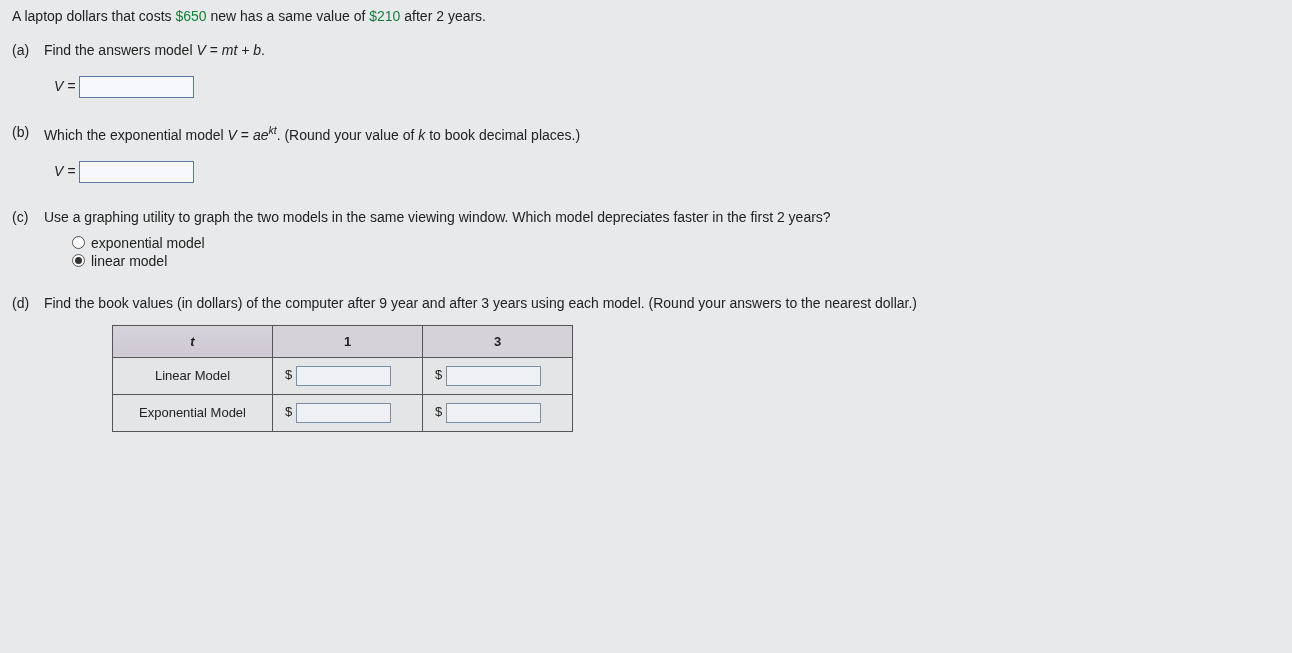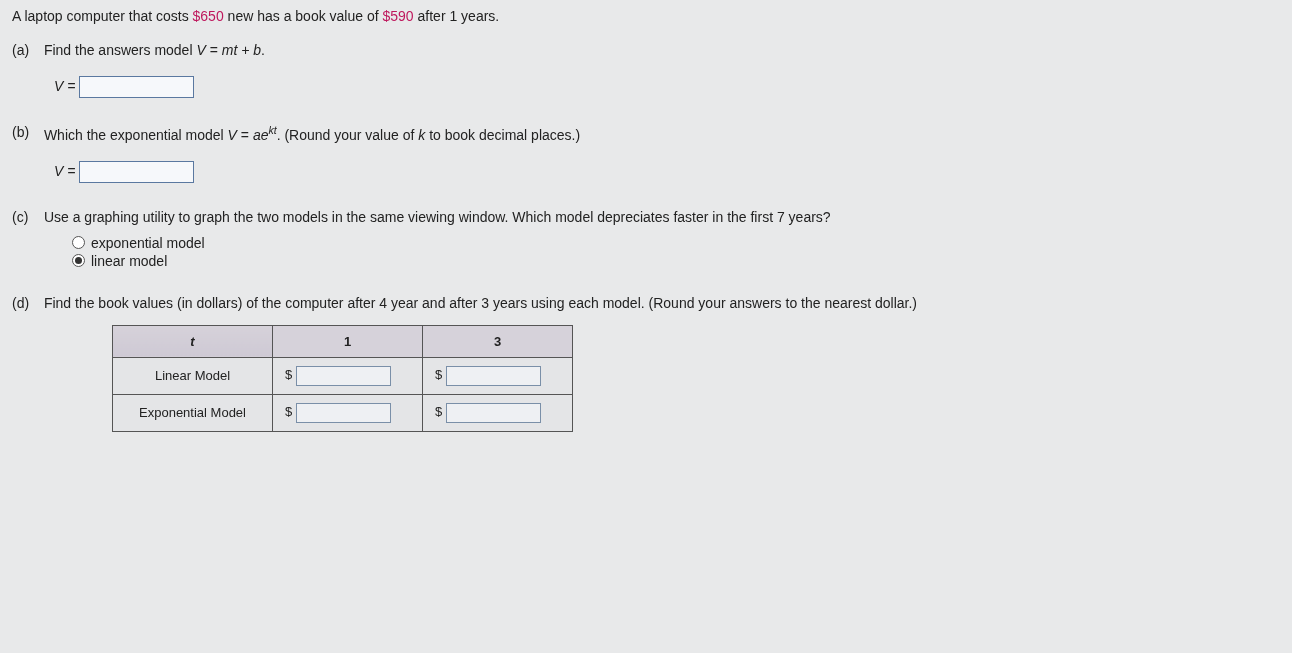--- a/index.html
+++ b/index.html
@@ -6,21 +6,21 @@
   body {
     margin: 0;
     padding: 8px 12px;
     font-family: Verdana, Geneva, sans-serif;
     font-size: 14px;
     color: #222;
     background: #e8e9ea;
     width: 1292px;
   }
   .problem-stem { margin-bottom: 18px; }
-  .price { color: #be185d; }
+  .price { color: #15803d; }
   .part { margin: 16px 0 26px 0; }
   .part-label { display: inline-block; width: 28px; vertical-align: top; }
   .part-body { display: inline; }
   .answer-row { margin: 18px 0 10px 42px; }
   .italic-v { font-style: italic; }
   .italic { font-style: italic; }
   input.ans {
     border: 1px solid #5a78a0;
     background: #f6f8fb;
     height: 22px;
@@ -74,21 +74,21 @@
   table.values td.cell {
     min-width: 150px;
     text-align: left;
   }
   .dollar { margin-right: 4px; }
 </style>
 </head>
 <body>
 
 <div class="problem-stem">
-  <span>A laptop computer that costs </span><span class="price">$650</span><span> new has a book value of </span><span class="price">$590</span><span> after 1 years.</span>
+  <span>A laptop dollars that costs </span><span class="price">$650</span><span> new has a same value of </span><span class="price">$210</span><span> after 2 years.</span>
 </div>
 
 <div class="part">
   <span class="part-label">(a)</span>
   <span class="part-body">
     <span>Find the answers model </span><span class="italic-v">V</span><span> = </span><span class="italic">mt + b</span><span>.</span>
   </span>
   <div class="answer-row">
     <span class="italic-v">V =</span>
     <input class="ans" type="text" value="" style="">
@@ -101,36 +101,36 @@
     <span>Which the exponential model </span><span class="italic-v">V</span><span> = </span><span class="italic">ae</span><sup class="italic">kt</sup><span>. (Round your value of </span><span class="italic">k</span><span> to book decimal places.)</span>
   </span>
   <div class="answer-row">
     <span class="italic-v">V =</span>
     <input class="ans" type="text" value="" style="">
   </div>
 </div>
 
 <div class="part">
   <span class="part-label">(c)</span>
-  <span class="part-body">Use a graphing utility to graph the two models in the same viewing window. Which model depreciates faster in the first 7 years?</span>
+  <span class="part-body">Use a graphing utility to graph the two models in the same viewing window. Which model depreciates faster in the first 2 years?</span>
   <div class="radio-group">
     <div class="radio-item">
       <span class="radio"></span>
       <span>exponential model</span>
     </div>
     <div class="radio-item">
       <span class="radio sel"></span>
       <span>linear model</span>
     </div>
   </div>
 </div>
 
 <div class="part">
   <span class="part-label">(d)</span>
-  <span class="part-body">Find the book values (in dollars) of the computer after 4 year and after 3 years using each model. (Round your answers to the nearest dollar.)</span>
+  <span class="part-body">Find the book values (in dollars) of the computer after 9 year and after 3 years using each model. (Round your answers to the nearest dollar.)</span>
   <table class="values">
     <tbody>
         <tr>
       <th class="th-t">t</th>
       <th>1</th>
       <th>3</th>
     </tr>
     <tr>
       <td class="rowhead">Linear Model</td>
       <td class="cell">

